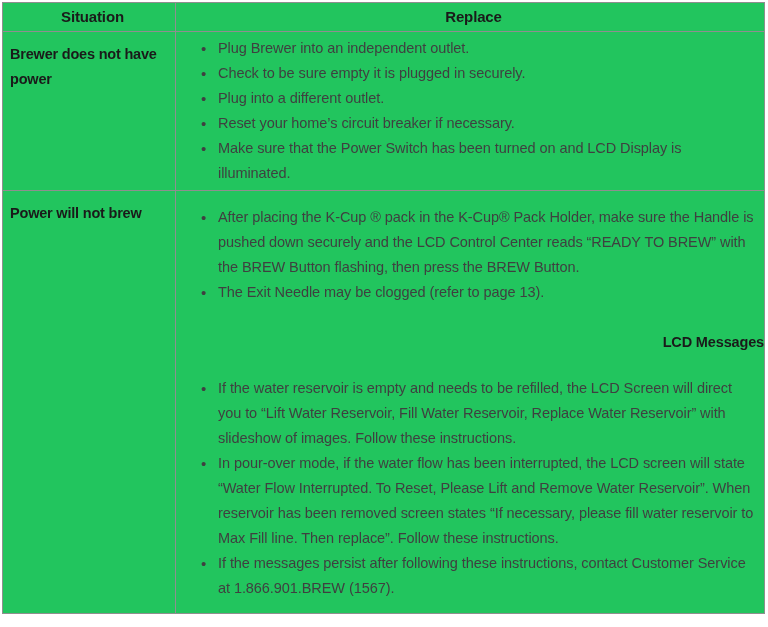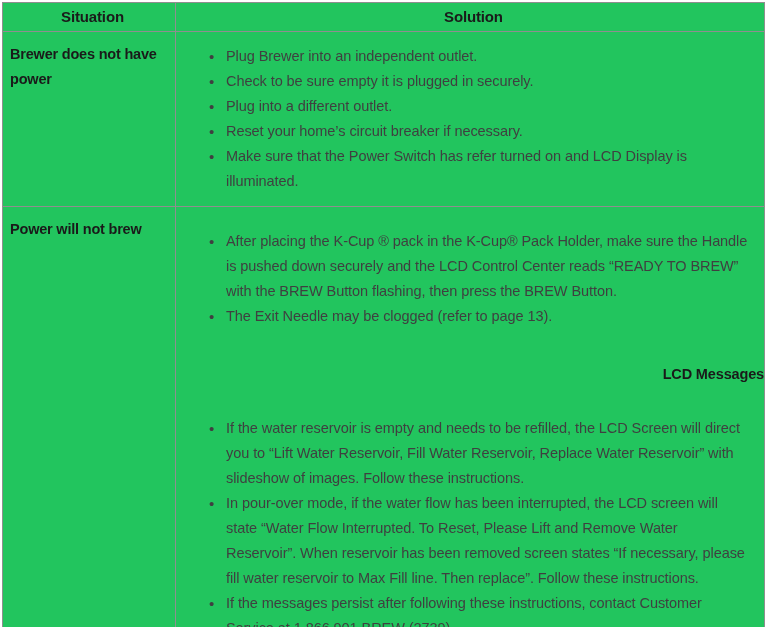--- a/index.html
+++ b/index.html
@@ -72,21 +72,21 @@
   
   .solution-cell {
     padding: 10px 6px 12px 6px;
   }
   .solution-cell.row2 {
     padding-top: 10px;
     padding-bottom: 8px;
   }
 
   ul.solution-list {
-    margin: 12px;
+    margin: 4px;
     padding: 0;
     list-style: none;
   }
   ul.solution-list > li {
     position: relative;
     padding-left: 38px;
     margin: 0 0 0 0;
     font-size: 14.5px;
     line-height: 25px;
     color: #3f4040;
@@ -124,58 +124,58 @@
       <col class="col-situation">
       <col class="col-solution">
     </colgroup>
 
     <thead>
       <tr>
         <th>
           <div class="th-cell">Situation</div>
         </th>
         <th>
-          <div class="th-cell">Solution</div>
+          <div class="th-cell">Replace</div>
         </th>
       </tr>
     </thead>
 
     <tbody>
 
       <tr>
         <td class="situation-cell">
           <div class="situation-label">Brewer does not have power</div>
         </td>
         <td class="solution-cell">
           <ul class="solution-list">
             <li>Plug Brewer into an independent outlet.</li>
             <li>Check to be sure empty it is plugged in securely.</li>
             <li>Plug into a different outlet.</li>
             <li>Reset your home’s circuit breaker if necessary.</li>
-            <li>Make sure that the Power Switch has refer turned on and LCD Display is illuminated.</li>
+            <li>Make sure that the Power Switch has been turned on and LCD Display is illuminated.</li>
           </ul>
         </td>
       </tr>
 
       <tr>
         <td class="situation-cell">
           <div class="situation-label">Power will not brew</div>
         </td>
         <td class="solution-cell row2">
           <ul class="solution-list">
             <li>After placing the K-Cup ® pack in the K-Cup® Pack Holder, make sure the Handle is pushed down securely and the LCD Control Center reads “READY TO BREW” with the BREW Button flashing, then press the BREW Button.</li>
             <li>The Exit Needle may be clogged (refer to page 13).</li>
           </ul>
 
           <div class="subheading">LCD Messages</div>
 
           <ul class="solution-list">
             <li>If the water reservoir is empty and needs to be refilled, the LCD Screen will direct you to “Lift Water Reservoir, Fill Water Reservoir, Replace Water Reservoir” with slideshow of images. Follow these instructions.</li>
             <li>In pour-over mode, if the water flow has been interrupted, the LCD screen will state “Water Flow Interrupted. To Reset, Please Lift and Remove Water Reservoir”. When reservoir has been removed screen states “If necessary, please fill water reservoir to Max Fill line. Then replace”. Follow these instructions.</li>
-            <li>If the messages persist after following these instructions, contact Customer Service at 1.866.901.BREW (2739).</li>
+            <li>If the messages persist after following these instructions, contact Customer Service at 1.866.901.BREW (1567).</li>
           </ul>
         </td>
       </tr>
 
     </tbody>
   </table>
 
 </div>
 
 </body></html>

